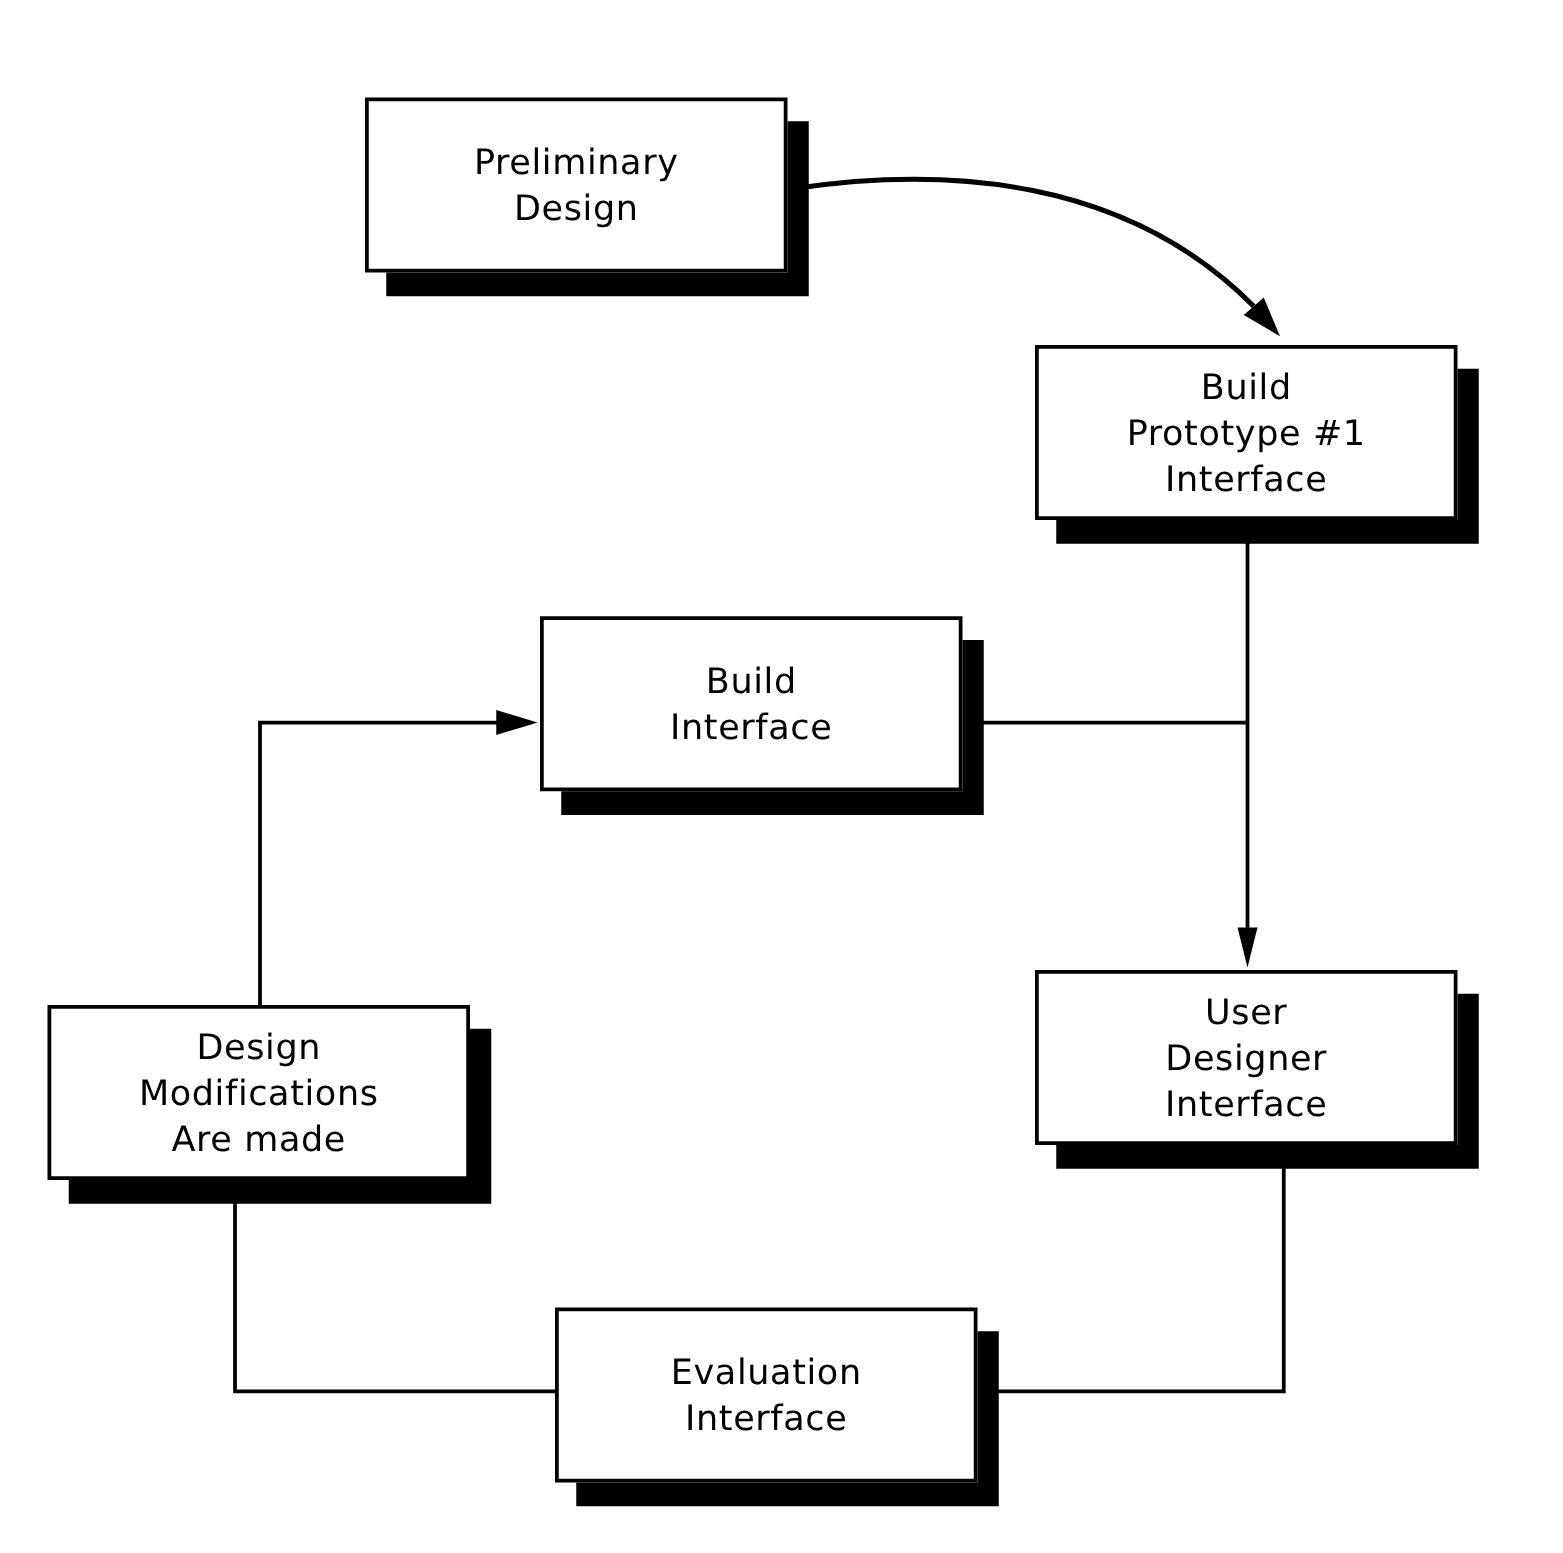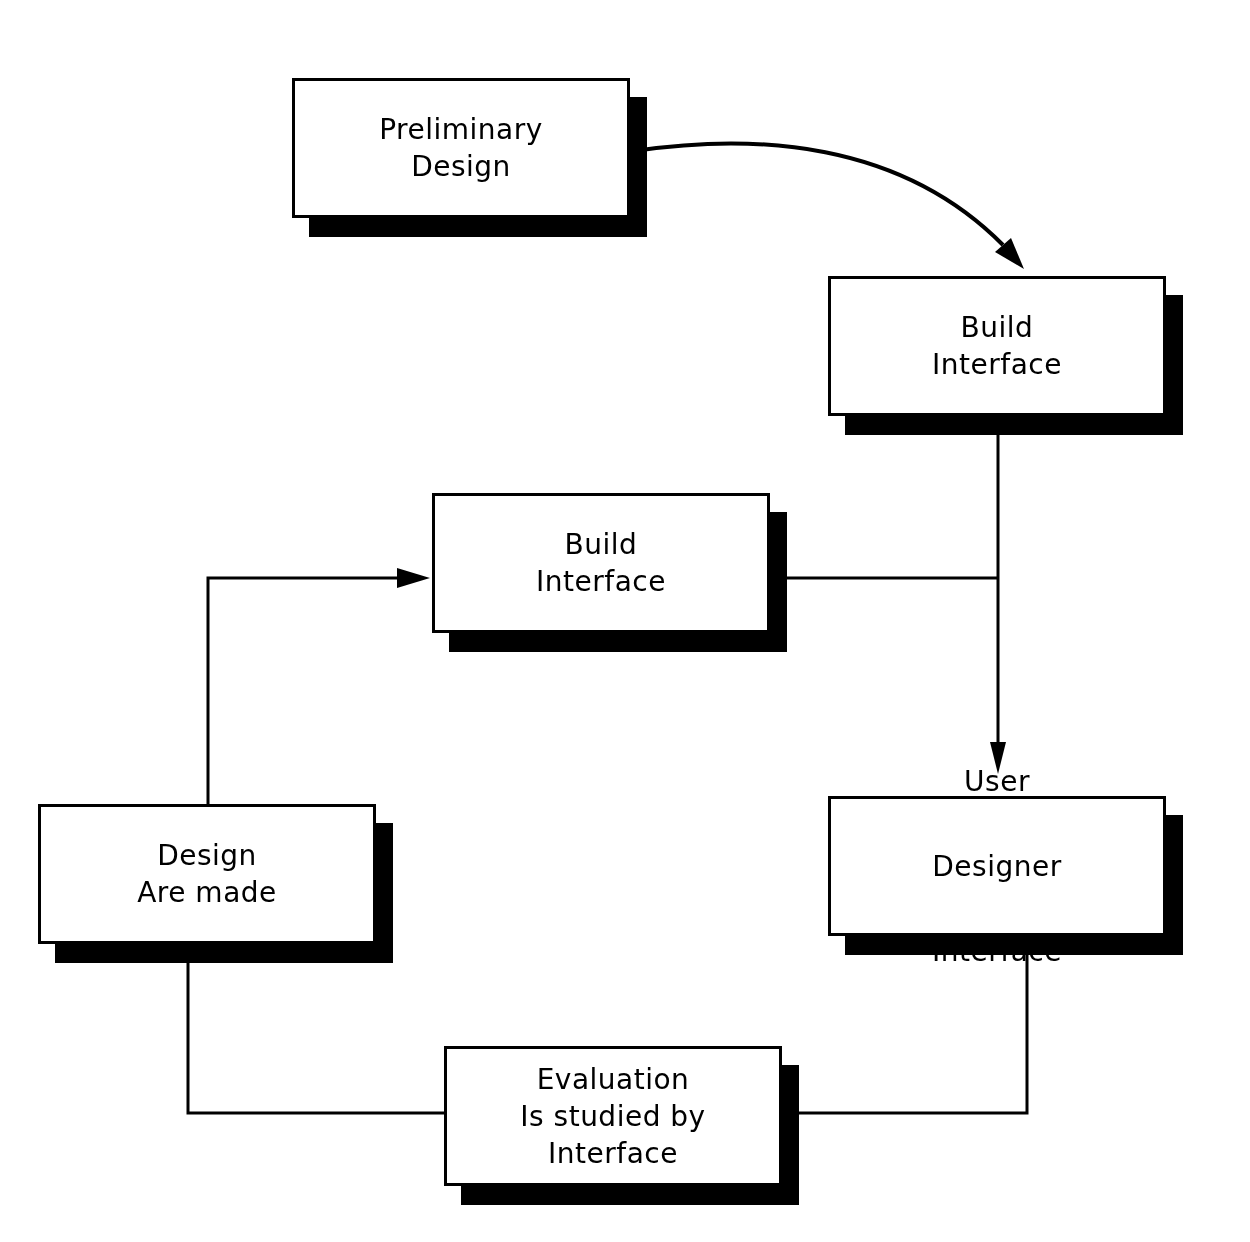--- a/index.html
+++ b/index.html
@@ -82,38 +82,39 @@
     <polygon points="430,578 397,568 397,588"></polygon>
   </svg>
 
   <div class="node" style="left:292px; top:78px;">
     <div class="tline">Preliminary</div>
     <div class="tline">Design</div>
   </div>
 
   <div class="node" style="left:828px; top:276px;">
     <div class="tline">Build</div>
+    <div class="tline">Prototype #1</div>
     <div class="tline">Interface</div>
   </div>
 
   <div class="node" style="left:432px; top:493px;">
     <div class="tline">Build</div>
     <div class="tline">Interface</div>
   </div>
 
-  <div class="node" style="left:828px; top:796px;gap:48px;">
+  <div class="node" style="left:828px; top:776px;">
     <div class="tline">User</div>
     <div class="tline">Designer</div>
     <div class="tline">Interface</div>
   </div>
 
   <div class="node" style="left:38px; top:804px;">
     <div class="tline">Design</div>
+    <div class="tline">Modifications</div>
     <div class="tline">Are made</div>
   </div>
 
   <div class="node" style="left:444px; top:1030px;margin-top:16px;">
     <div class="tline">Evaluation</div>
-    <div class="tline">Is studied by</div>
     <div class="tline">Interface</div>
   </div>
 
 </div>
 
 </body></html>

